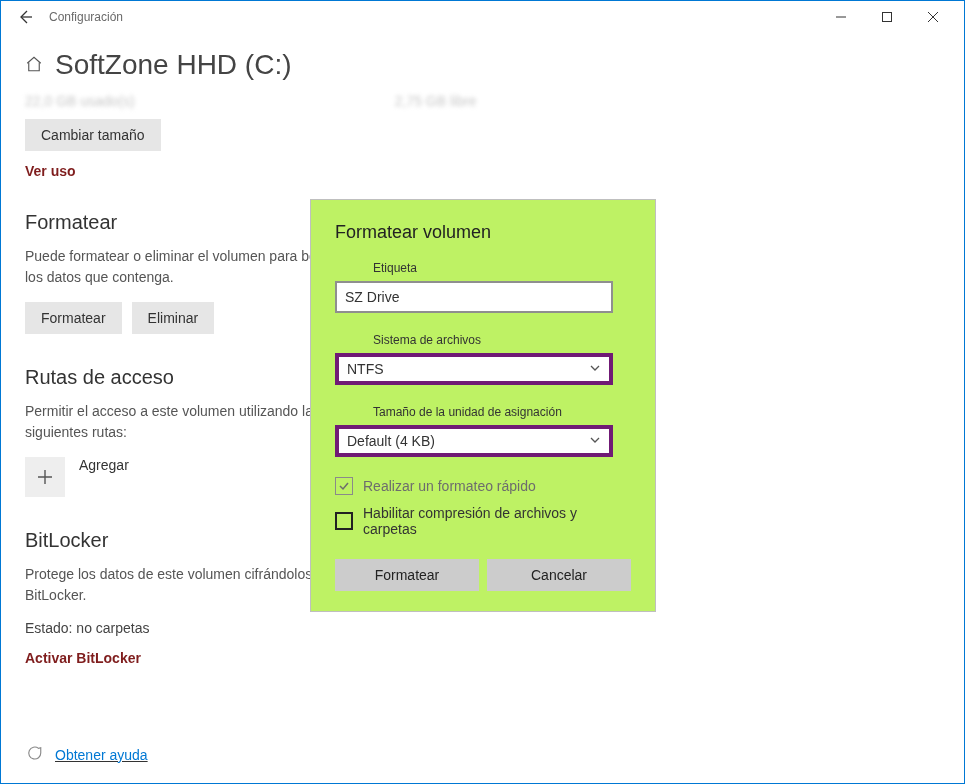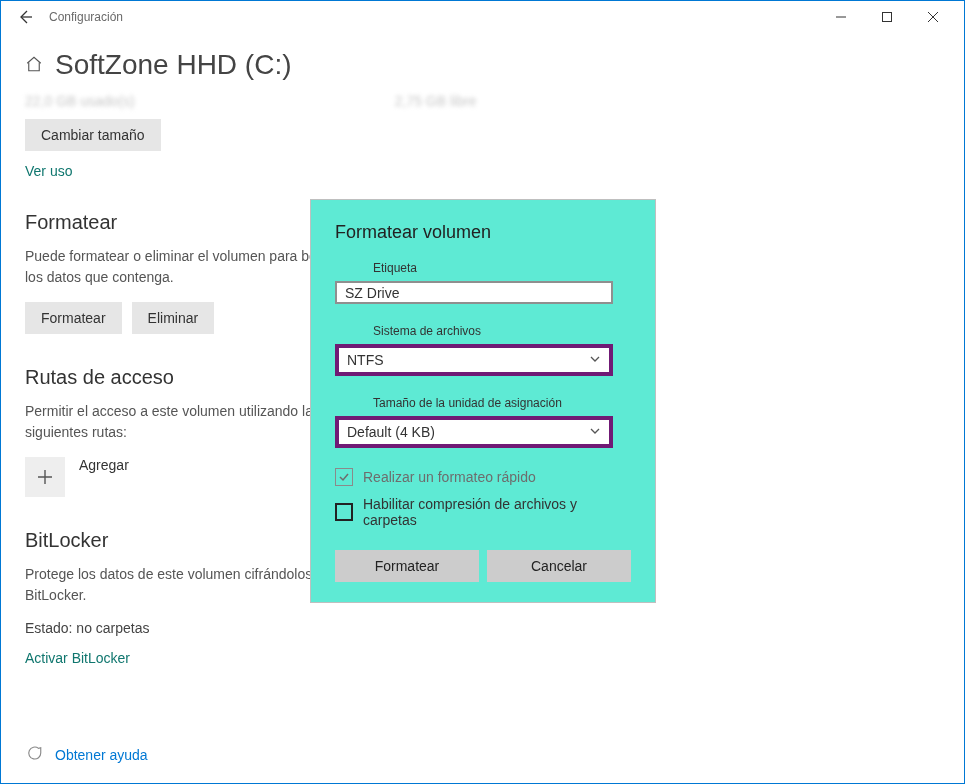--- a/index.html
+++ b/index.html
@@ -68,24 +68,25 @@
   .gray-btn {
     background:#e6e6e6;
     border:none;
     padding: 8px 16px;
     font-size:14px;
     color:#333;
     font-family:inherit;
     cursor:default;
   }
   .link {
-    color:#0f766e;
+    color:#7f1d1d;
     font-size:14px;
     margin-top:12px;
     display:inline-block;
+    font-weight:bold;
   }
   .section {
     margin-top: 32px;
   }
   .section-title {
     font-size:20px;
     font-weight:400;
     color:#333;
     margin-bottom:12px;
   }
@@ -109,51 +110,51 @@
   }
   .status-line {
     color:#444;
     font-size:14px;
     margin-top:14px;
   }
   
   .footer {
     position:absolute;
     bottom:18px; left:24px;
-    display:flex; align-items:center; gap:12px;
+    display:flex; align-items:center; gap:12px;text-decoration:underline;
   }
   .footer .chat-icon { color:#888; }
   .footer .help-link { color:#0078d4; font-size:14px; }
 
   
   .dialog {
     position:absolute;
     top:166px; left:309px;
     width:346px;
-    background:#5eead4;
+    background:#bef264;
     border:1px solid #bfbfbf;
     padding: 22px 24px 20px 24px;
     z-index: 10;
   }
   .dialog-title {
     font-size:18px;
     font-weight:400;
     color:#222;
     margin-bottom:18px;
   }
   .field-label {
     font-size:12px;
     color:#333;
     margin-bottom:6px;
     margin-left:38px;
   }
   .field-group { margin-bottom:20px; }
   .text-input {
     width: 278px;
-    height:23px;
+    height:32px;
     border:2px solid #8f8f8f;
     padding: 0 8px;
     font-size:14px;
     font-family:inherit;
     color:#333;
     outline:none;
     background:#fff;
   }
   .select-box {
     width:278px;

